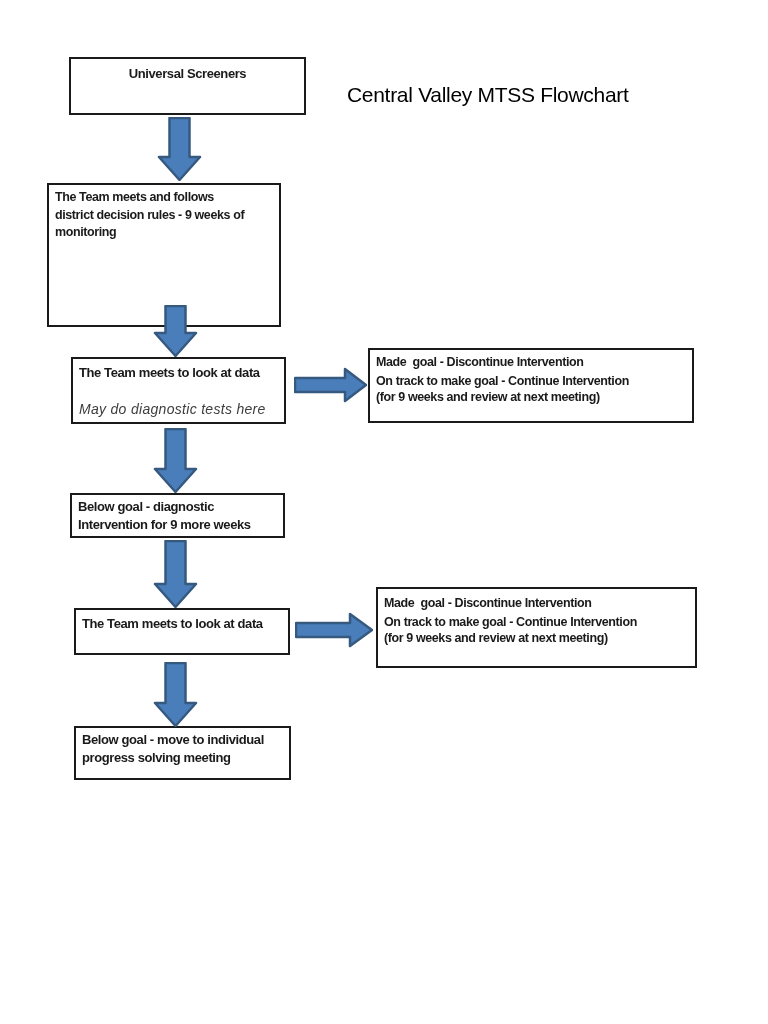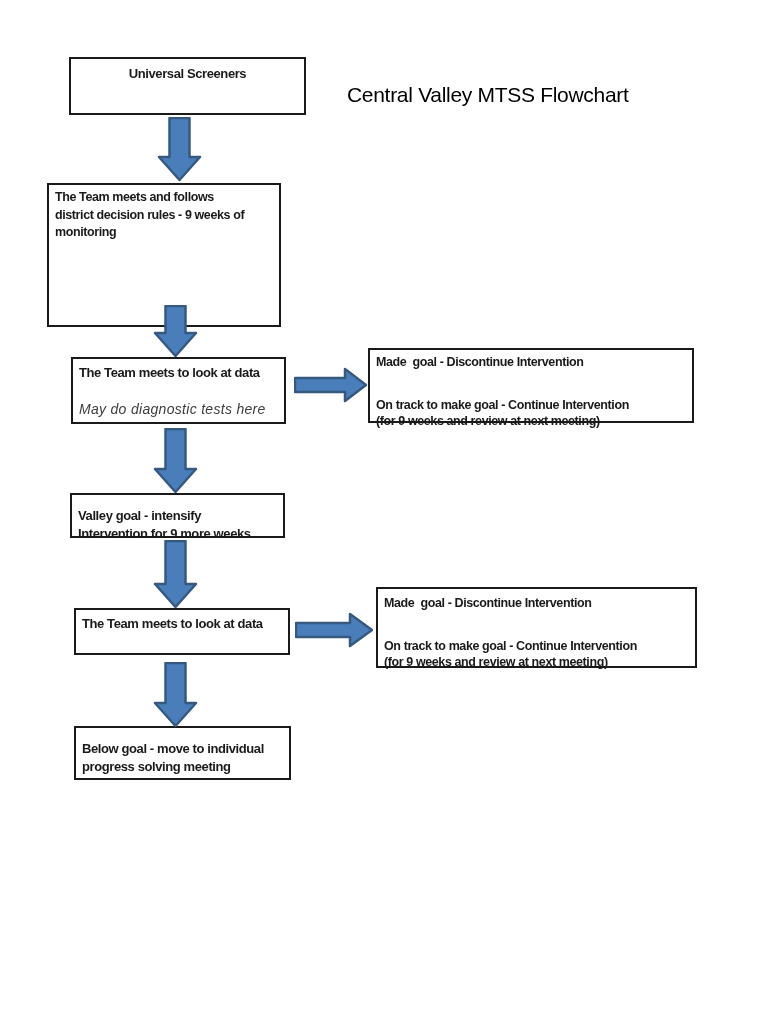--- a/index.html
+++ b/index.html
@@ -21,25 +21,25 @@
   }
   .canvas{position:absolute;left:0;top:0;width:768px;height:1024px;}
   .flow-box{
     position:absolute;
     background:#ffffff;
     border:2px solid var(--box-border);
     font-weight:bold;
     font-size:12.5px;
     letter-spacing:-0.4px;
     line-height:17.5px;
-    padding:12px 6px;
+    padding:3px 6px;
     z-index:1;
   }
   .line{white-space:pre-wrap;}
-  .line-gap{margin-top:26px;}
+  .line-gap{margin-top:2px;}
   .page-title{
     position:absolute;
     left:347px;top:83px;
     width:360px;
     font-weight:normal;
     font-size:21px;
     letter-spacing:-0.3px;
     color:#000000;
     z-index:1;
   }
@@ -119,21 +119,21 @@
     <div class="line">(for 9 weeks and review at next meeting)</div>
   </div>
 
   <div class="arrow a-d3">
     <svg width="45" height="65" viewBox="0 0 45 65">
       <polygon points="12.5,1 32.5,1 32.5,41 43,41 22.5,64 2,41 12.5,41"></polygon>
     </svg>
   </div>
 
   <div class="flow-box box-below-1">
-    <div class="line">Valley goal - intensify</div>
+    <div class="line">Below goal - diagnostic</div>
     <div class="line">Intervention for 9 more weeks</div>
   </div>
 
   <div class="arrow a-d4">
     <svg width="45" height="68" viewBox="0 0 45 68">
       <polygon points="12.5,1 32.5,1 32.5,44 43,44 22.5,67 2,44 12.5,44"></polygon>
     </svg>
   </div>
 
   <div class="flow-box box-team-looks-2">

